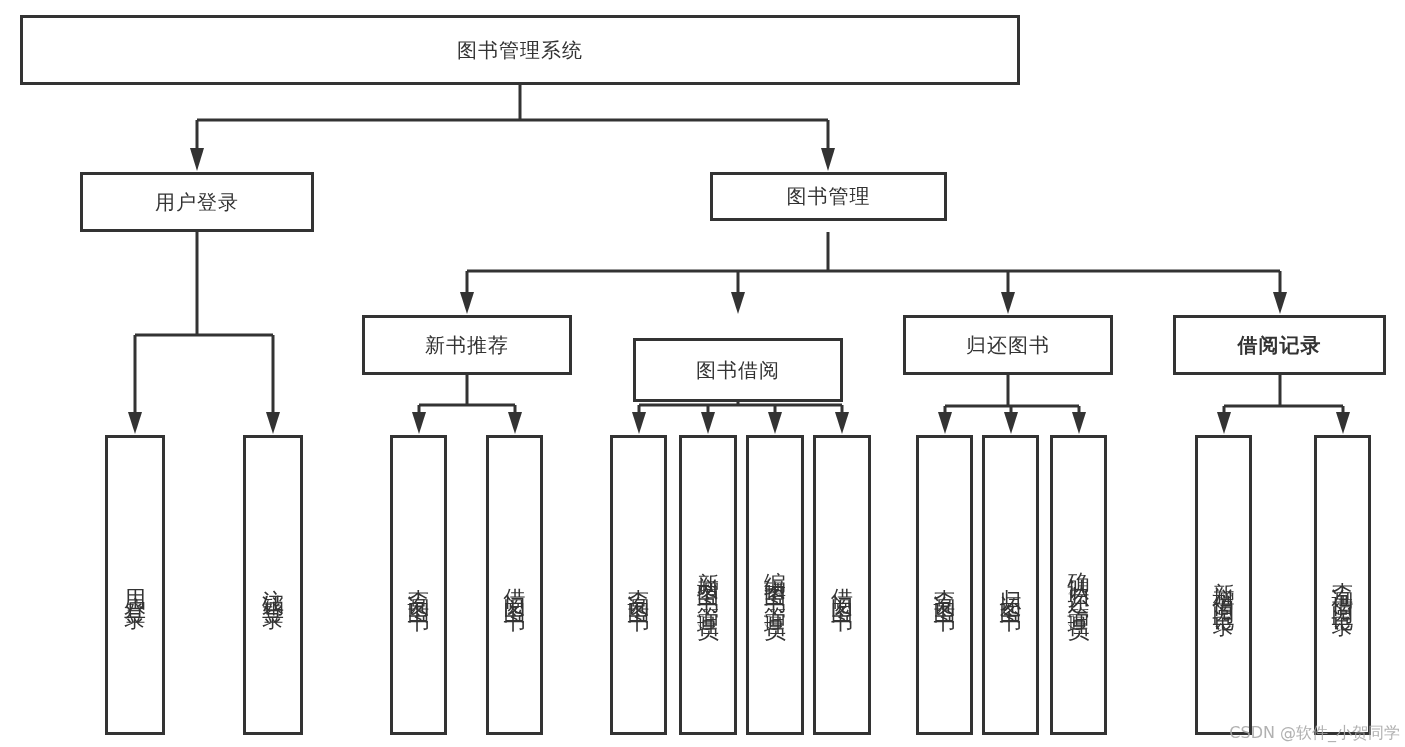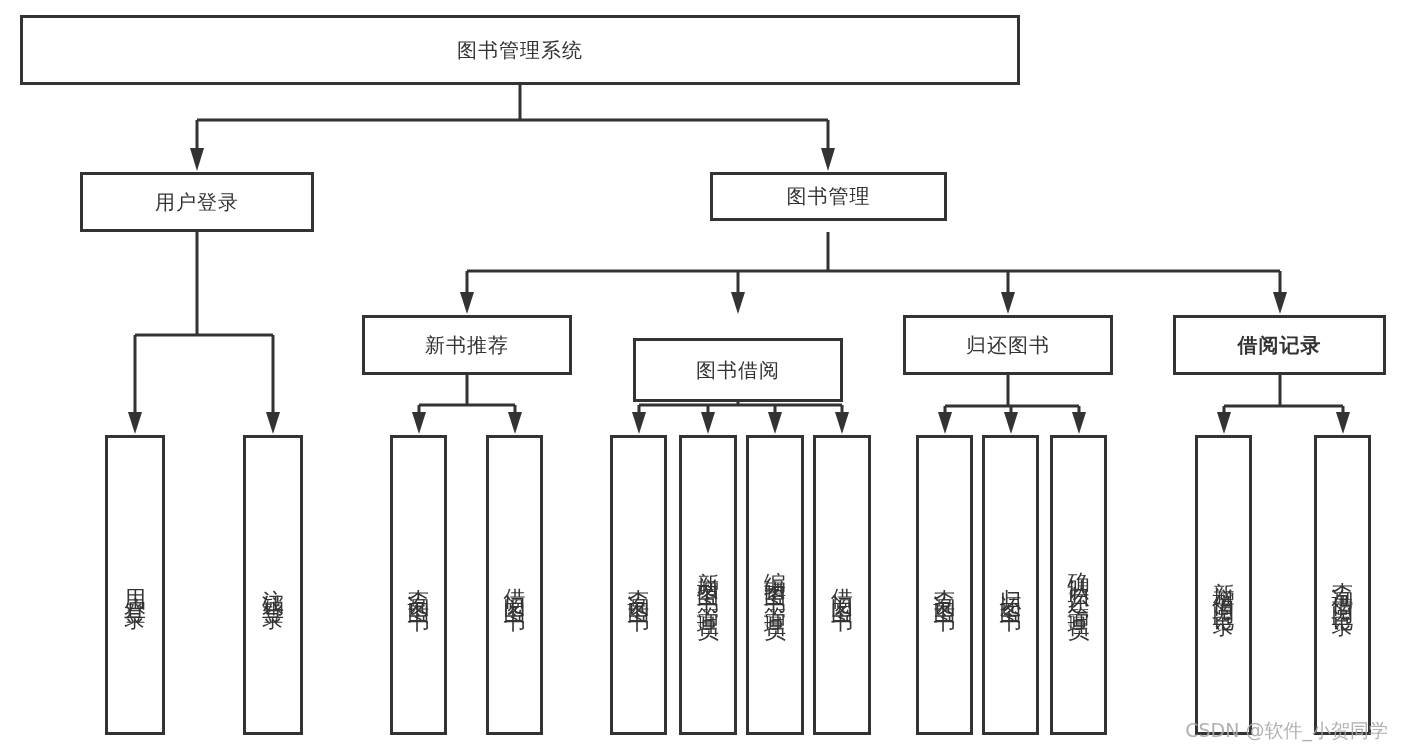--- a/index.html
+++ b/index.html
@@ -54,23 +54,23 @@
   .vlabel {
     writing-mode: vertical-rl;
     text-orientation: mixed;
     font-size: 22px;
     line-height: 1;
     letter-spacing: 7px;
     white-space: nowrap;
   }
   .watermark {
     position: absolute;
-    right: 17px;
+    right: 5px;
     bottom: 3px;
-    font-size: 19px;
+    font-size: 16px;
     color: rgba(168, 168, 168, 0.9);
     z-index: 5;
     white-space: nowrap;
   }
 </style>
 </head>
 <body>
 
 <div class="stage">
 

